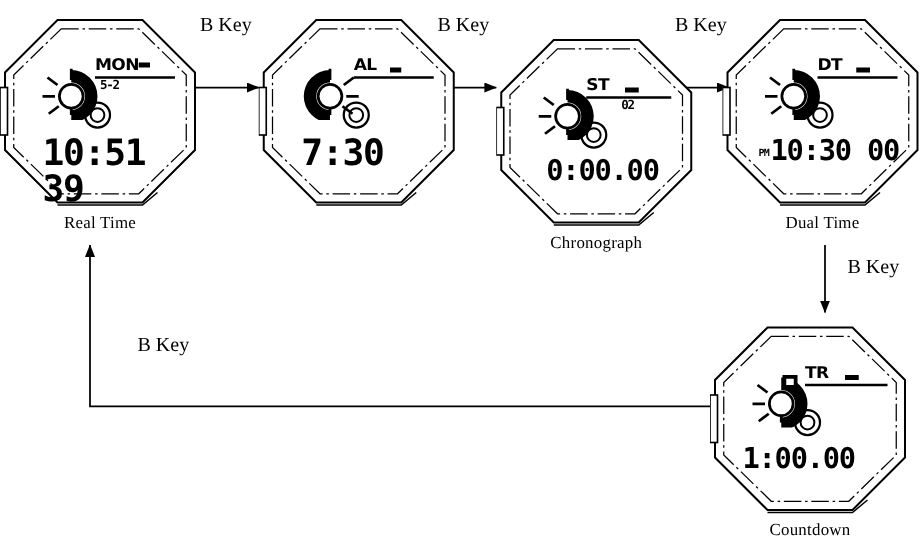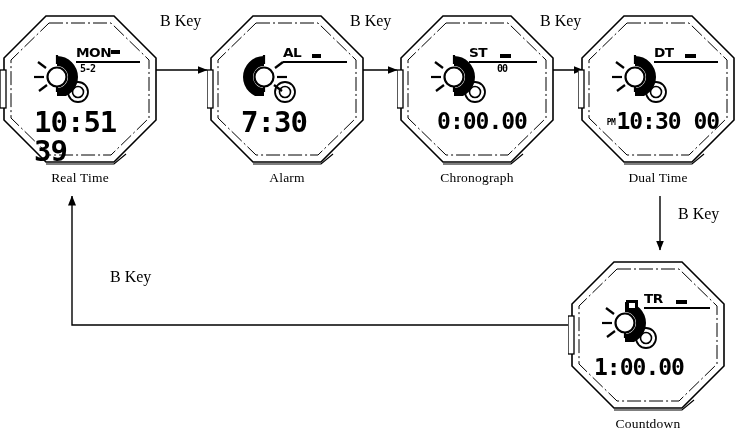--- a/index.html
+++ b/index.html
@@ -144,24 +144,23 @@
             <span class="tinyblk" style="width:9px;height:4px;margin-left:12px;margin-bottom:2px;"></span>
           </div>
           <div class="bar" style="height:2.4px;width:64px;margin-top:1px;"></div>
           <div class="lcd sml" style="margin-top:1px;margin-left:4px;"></div>
         </div>
         <div class="seg-row" style="left:34px;top:96px;width:106px;justify-content:flex-start;">
           <span class="lcd big">7:30</span>
         </div>
       </div>
     </div>
-    <div class="caption">Alarm</div>
-  </div>
-
-  <div class="node" style="left:397px;top:12px;">
+  </div>
+
+  <div class="node" style="left:397px;top:28px;">
     <div class="watch">
       <svg class="oct-svg" width="160" height="155">
         <polygon points="46,4 114,4 156,46 156,108 114,150 46,150 4,108 4,46" fill="#fff" stroke="#000" stroke-width="1.6"></polygon>
         <polygon points="49,11 111,11 149,48 149,106 111,143 49,143 11,106 11,48" fill="none" stroke="#000" stroke-width="1" stroke-dasharray="14,3,2,3"></polygon>
         <path d="M46,152 L114,152 L126,142" fill="none" stroke="#000" stroke-width="1.2"></path>
         <rect x="0" y="58" width="6" height="38" fill="#fff" stroke="#000" stroke-width="1.3"></rect>
       </svg>
       <div class="face">
         <svg class="sun" style="left:32px;top:38px;" width="50" height="46">
           <g stroke="#000" stroke-width="2.2" fill="none">
@@ -177,21 +176,21 @@
         <svg class="dotcircle" style="left:66px;top:68px;" width="24" height="24">
           <circle cx="12" cy="12" r="10" fill="none" stroke="#000" stroke-width="1.8"></circle>
           <circle cx="12" cy="12" r="5.5" fill="none" stroke="#000" stroke-width="1.6"></circle>
         </svg>
         <div class="modebox" style="left:72px;top:33px;width:68px;">
           <div style="display:flex;align-items:flex-end;">
             <span class="mode-label">ST</span>
             <span class="tinyblk" style="width:11px;height:4px;margin-left:14px;margin-bottom:2px;"></span>
           </div>
           <div class="bar" style="height:2.4px;width:68px;margin-top:1px;"></div>
-          <div class="lcd sml" style="margin-top:1px;margin-left:28px;">00</div>
+          <div class="lcd sml" style="margin-top:1px;margin-left:28px;">02</div>
         </div>
         <div class="seg-row" style="left:26px;top:98px;width:118px;justify-content:center;">
           <span class="lcd med">0:00.00</span>
         </div>
       </div>
     </div>
     <div class="caption">Chronograph</div>
   </div>
 
   <div class="node" style="left:578px;top:12px;">

